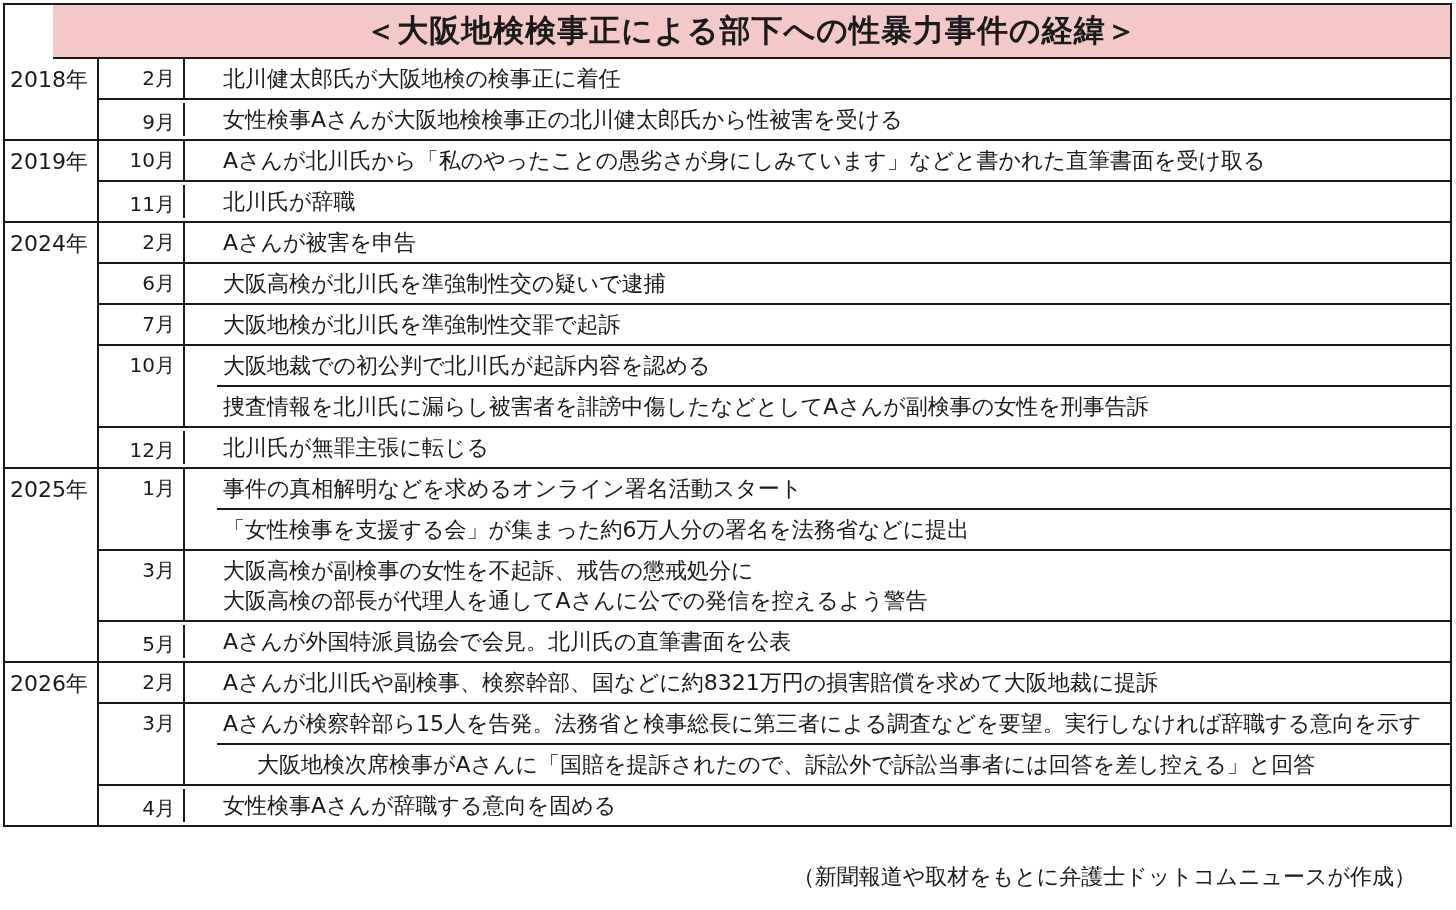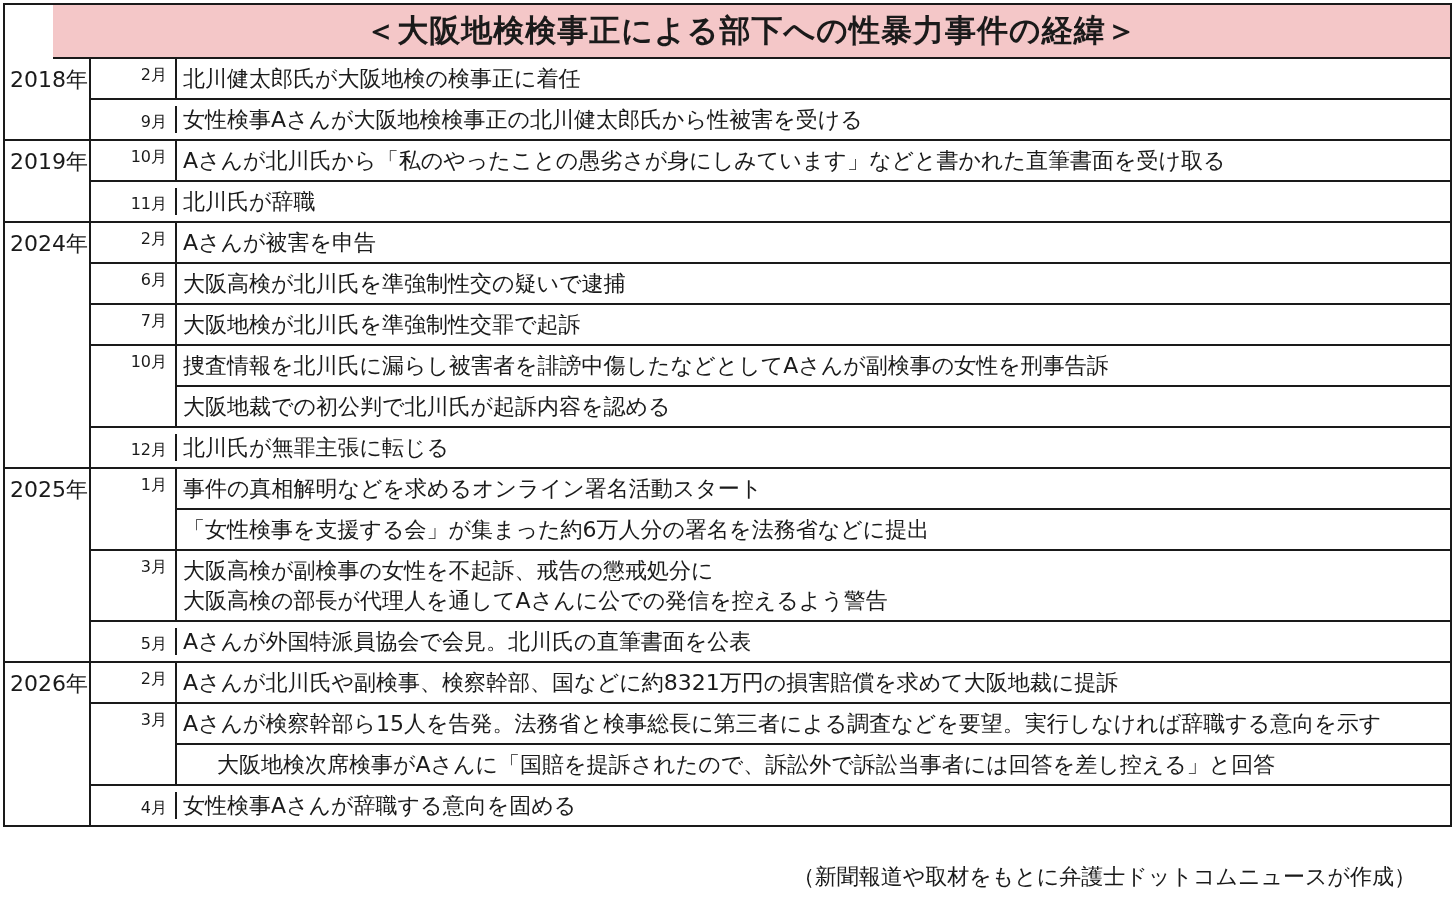--- a/index.html
+++ b/index.html
@@ -5,28 +5,28 @@
   html, body { margin:0; padding:0; background:#ffffff; }
   body { width:1456px; height:910px; position:relative; overflow:hidden;
          font-family: "DejaVu Sans", "Liberation Sans", sans-serif; color:#1a1a1a; }
   .table { position:absolute; left:3px; top:3px; width:1449px;
            border:2px solid #1a1a1a; box-sizing:border-box; }
   .title { height:52px; background:#f4c7c8; border-bottom:2px solid #1a1a1a;
            display:flex; align-items:center; justify-content:center;
            font-size:31px; font-weight:bold; letter-spacing:1px;margin-left:48px; }
   .yeargroup { display:flex; border-bottom:2px solid #1a1a1a; }
   .yeargroup:last-child { border-bottom:none; }
-  .year { width:86px; flex:none; border-right:2px solid #1a1a1a; font-size:22px;
+  .year { width:94px; flex:none; border-right:2px solid #1a1a1a; font-size:22px;
           padding:6px 0 0 5px; box-sizing:border-box; }
   .rows { flex:1; display:flex; flex-direction:column; }
   .mgroup { display:flex; border-bottom:2px solid #1a1a1a; }
   .mgroup:last-child { border-bottom:none;align-items:center; }
-  .month { width:86px; flex:none; border-right:2px solid #1a1a1a; font-size:16px;
+  .month { width:86px; flex:none; border-right:2px solid #1a1a1a; font-size:20px;
            text-align:right; padding:6px 8px 0 0; box-sizing:border-box; }
-  .events { flex:1; display:flex; flex-direction:column; }
+  .events { flex:1; display:flex; flex-direction:column;margin-left:32px; }
   .event { font-size:22px; line-height:30px; padding:5px 6px 4px 6px;
            border-bottom:2px solid #1a1a1a; min-height:39px; box-sizing:border-box; }
   .event:last-child { border-bottom:none; }
   .source { position:absolute; right:40px; top:862px; font-size:22px; }
 </style>
 </head>
 <body>
 
 <div class="table">
   <div class="title">＜大阪地検検事正による部下への性暴力事件の経緯＞</div>
@@ -82,22 +82,22 @@
           </div>
           <div class="mgroup">
             <div class="month">7月</div>
             <div class="events">
               <div class="event" style="white-space: pre-line;">大阪地検が北川氏を準強制性交罪で起訴</div>
             </div>
           </div>
           <div class="mgroup">
             <div class="month">10月</div>
             <div class="events">
+              <div class="event" style="white-space: pre-line;">大阪地裁での初公判で北川氏が起訴内容を認める</div>
               <div class="event" style="white-space: pre-line;">捜査情報を北川氏に漏らし被害者を誹謗中傷したなどとしてAさんが副検事の女性を刑事告訴</div>
-              <div class="event" style="white-space: pre-line;">大阪地裁での初公判で北川氏が起訴内容を認める</div>
             </div>
           </div>
           <div class="mgroup">
             <div class="month">12月</div>
             <div class="events">
               <div class="event" style="white-space: pre-line;">北川氏が無罪主張に転じる</div>
             </div>
           </div>
         </div>
       </div>

